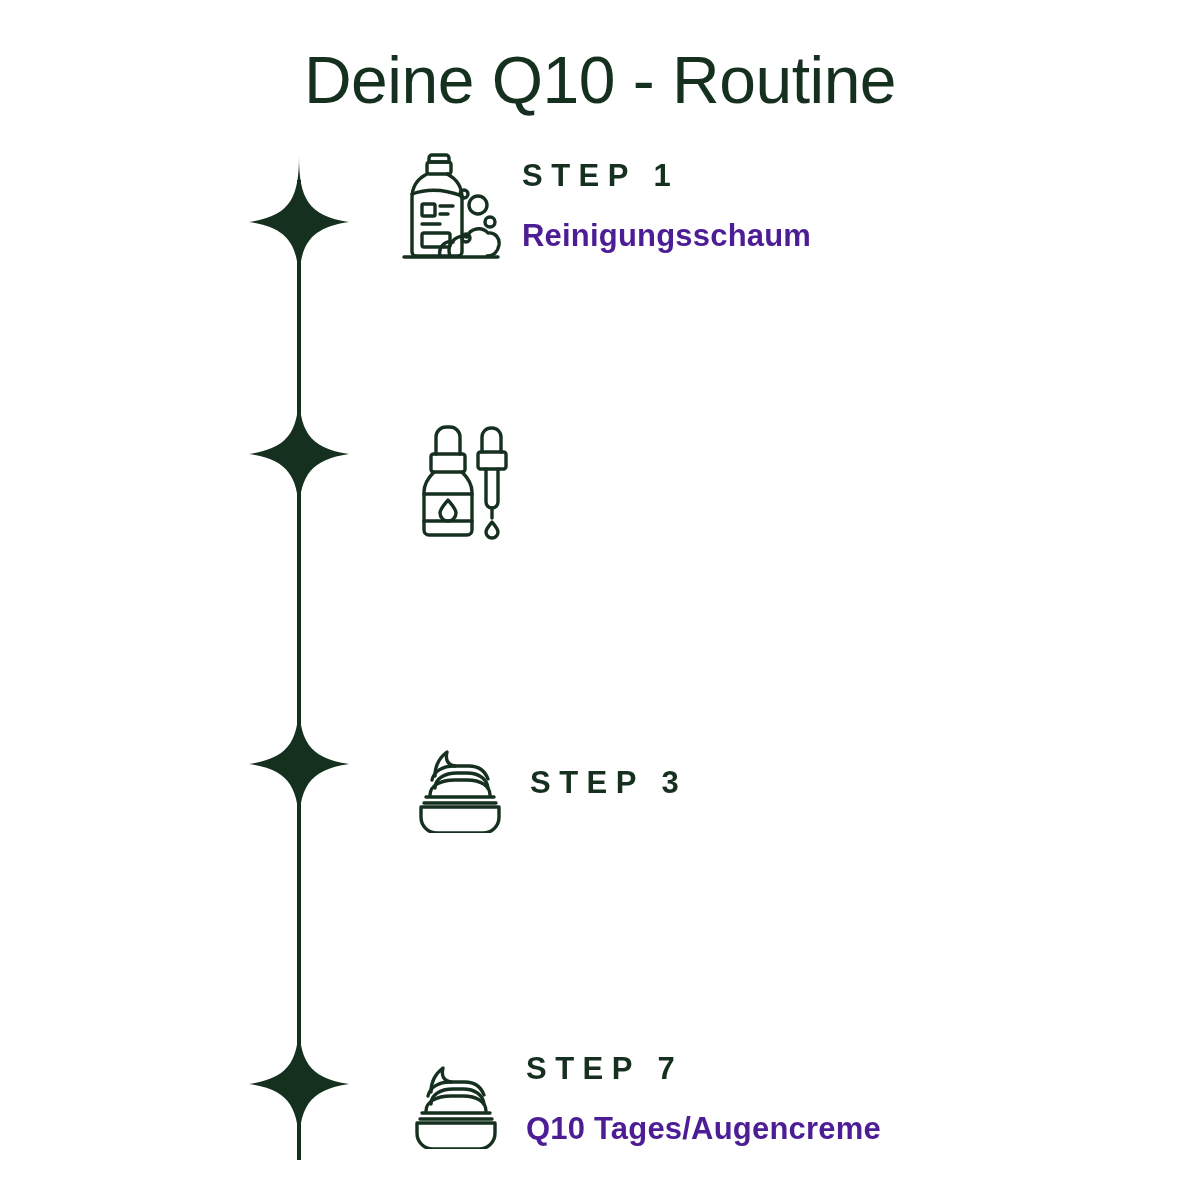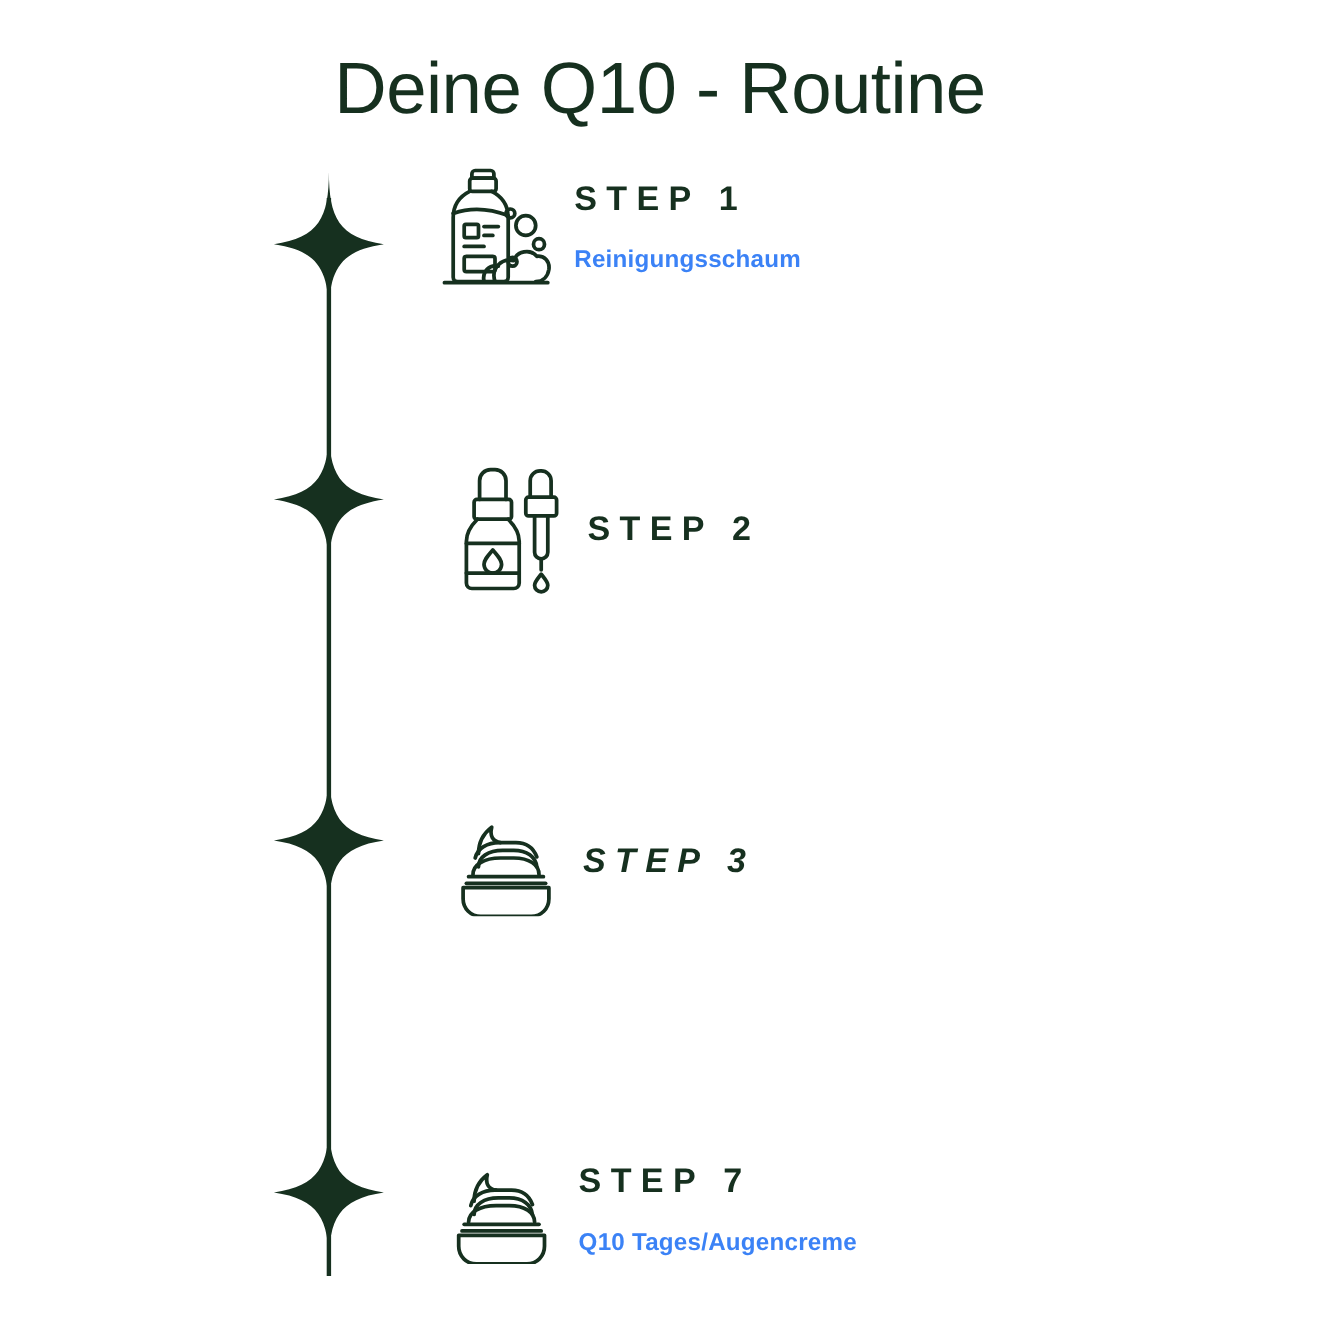--- a/index.html
+++ b/index.html
@@ -55,21 +55,21 @@
     height: 1200px;
   }
   .step {
     position: absolute;
     display: flex;
     align-items: center;
     gap: 18px;
   }
   .step-1 { top: 150px; left: 0; }
   .step-2 { top: 425px; left: 12px; }
-  .step-3 { top: 727px; left: 8px; font-style: italic; }
+  .step-3 { top: 727px; left: 8px; }
   .step-4 { top: 1043px; left: 4px; }
 
   .step-icon {
     flex: 0 0 auto;
     width: 104px;
     height: 112px;
     display: flex;
     align-items: center;
     justify-content: center;
   }
@@ -83,24 +83,24 @@
   .step-kicker {
     font-size: 31px;
     font-weight: 600;
     letter-spacing: 8.5px;
     color: #16301f;
     line-height: 1.25;
     white-space: nowrap;
   }
   .step-label {
     margin-top: 21px;
-    font-size: 22px;
+    font-size: 31px;
     font-weight: 600;
     letter-spacing: 0.2px;
-    color: #3b82f6;
+    color: #4c1d95;
     line-height: 1.25;
     white-space: nowrap;
   }
 </style>
 </head>
 <body>
 
 <div class="poster">
 
   <div class="title">Deine Q10 - Routine</div>
@@ -200,21 +200,20 @@
           <path d="M64 30 v-15 a9 9 0 0 1 9 -9 h1 a9 9 0 0 1 9 9 v15"></path>
           <rect x="60" y="30" width="28" height="17" rx="2.5"></rect>
 
           <path d="M68 47 v33 a6 6 0 0 0 6 6 a6 6 0 0 0 6 -6 v-33"></path>
           <path d="M74 86 v10"></path>
 
           <path d="M74 100 c4 5 6 7 6 10 a6 6 0 0 1 -12 0 c0 -3 2 -5 6 -10 z"></path>
         </svg>
       </div>
       <div class="step-text">
-        <div class="step-kicker">STEP 2</div>
       </div>
     </div>
 
     <div class="step step-3">
       <div class="step-icon">
         <svg width="100" height="100" viewBox="0 0 100 100" fill="none" xmlns="http://www.w3.org/2000/svg" stroke="#16301f" stroke-width="3.4" stroke-linecap="round" stroke-linejoin="round">
 
           <path d="M25 43 c0 -10 4 -18 12 -24 -2 8 1 13 8 14"></path>
           <path d="M45 33 h14 c10 0 16 5 19 13"></path>
           <path d="M22 47 c2 -9 11 -14 22 -14"></path>

